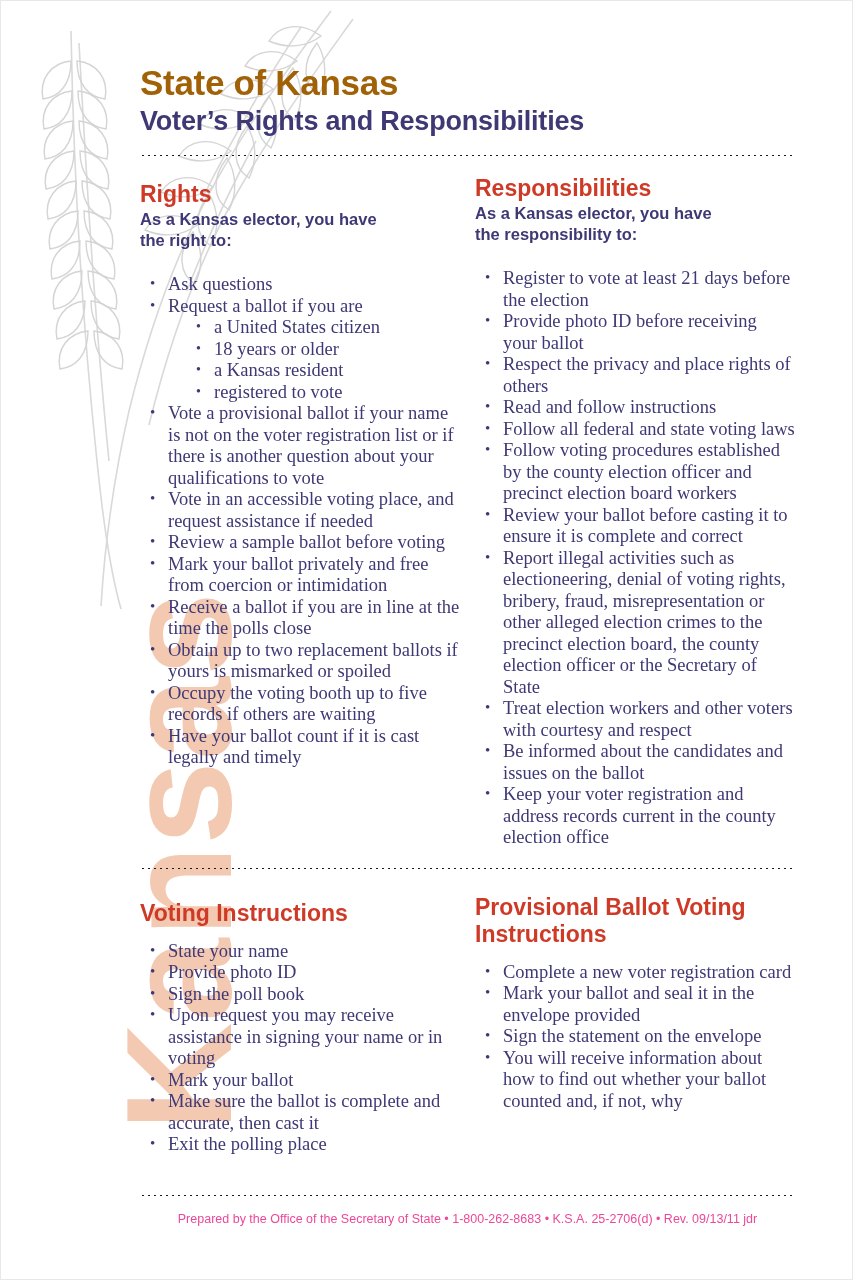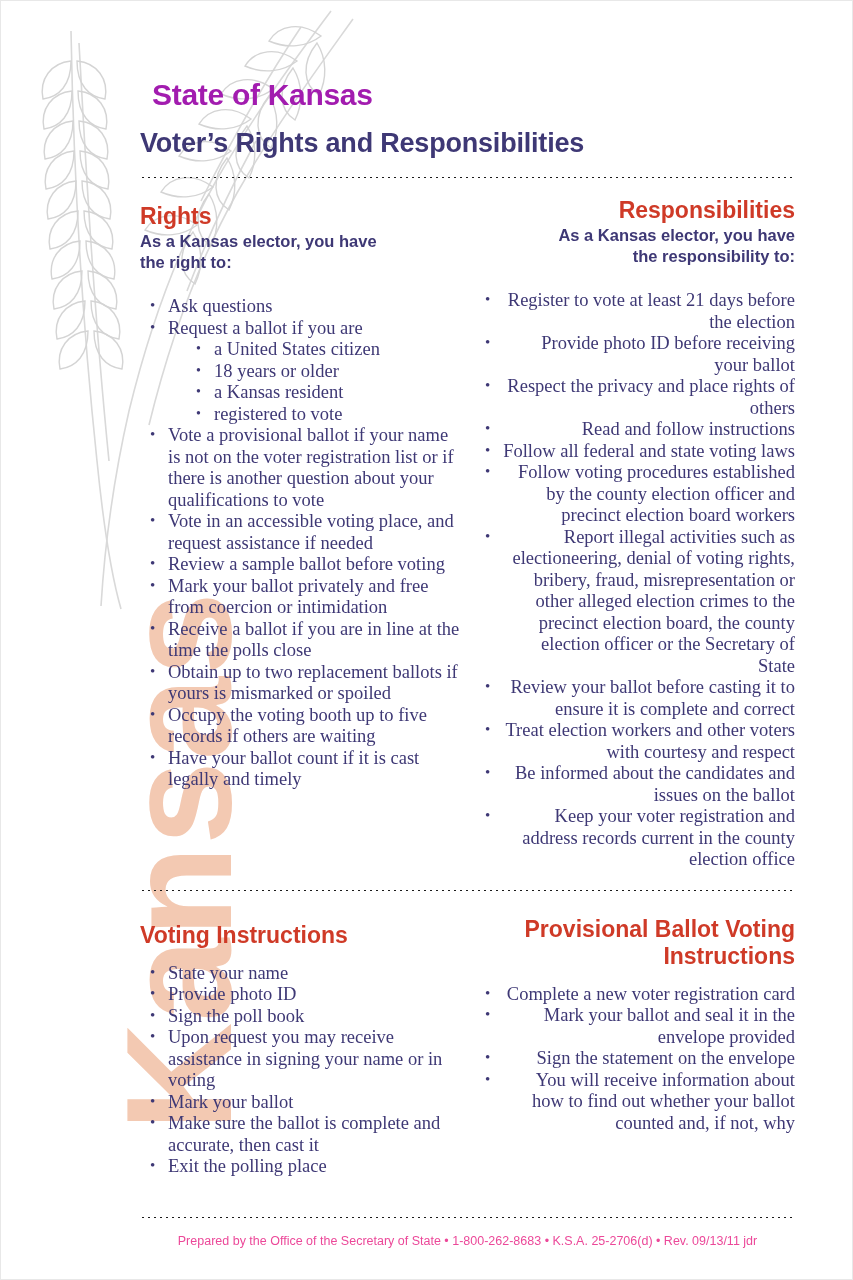--- a/index.html
+++ b/index.html
@@ -56,26 +56,26 @@
     left: 139px;
     top: 0;
     width: 655px;
     z-index: 3;
   }
 
   .doc-header {
     padding-top: 62px;
   }
   .title-main {
-    color: #a21caf;
-    font-family: "Liberation Sans", sans-serif;
-    font-weight: bold;
-    font-size: 30px;
+    color: #a16207;
+    font-family: "Liberation Sans", sans-serif;
+    font-weight: bold;
+    font-size: 35px;
     line-height: 40px;
-    margin: 12px;
+    margin: 0;
     letter-spacing: -0.3px;
   }
   .title-sub {
     color: #3e3875;
     font-family: "Liberation Sans", sans-serif;
     font-weight: bold;
     font-size: 27px;
     line-height: 33px;
     margin: 2px 0 0 0;
     letter-spacing: -0.2px;
@@ -92,21 +92,21 @@
   .divider.d2 { margin: 0; }
 
   .columns {
     display: flex;
     gap: 0px;
   }
   .col {
     box-sizing: border-box;
   }
   .col-left  { width: 335px; padding-right: 14px; margin-top: 6px; }
-  .col-right { width: 320px; text-align: right; }
+  .col-right { width: 320px; }
 
   .sec-head {
     color: #cf3a27;
     font-family: "Liberation Sans", sans-serif;
     font-weight: bold;
     font-size: 23px;
     line-height: 27px;
     margin: 0;
   }
   .sec-sub {
@@ -279,22 +279,22 @@
           <span>the responsibility to:</span>
         </p>
         <div class="spacer-top-rights"></div>
         <ul class="blist">
             <li><span>Register to vote at least 21 days before the election</span></li>
             <li><span>Provide photo ID before receiving your ballot</span></li>
             <li><span>Respect the privacy and place rights of others</span></li>
             <li><span>Read and follow instructions</span></li>
             <li><span>Follow all federal and state voting laws</span></li>
             <li><span>Follow voting procedures established by the county election officer and precinct election board workers</span></li>
+            <li><span>Review your ballot before casting it to ensure it is complete and correct</span></li>
             <li><span>Report illegal activities such as electioneering, denial of voting rights, bribery, fraud, misrepresentation or other alleged election crimes to the precinct election board, the county election officer or the Secretary of State</span></li>
-            <li><span>Review your ballot before casting it to ensure it is complete and correct</span></li>
             <li><span>Treat election workers and other voters with courtesy and respect</span></li>
             <li><span>Be informed about the candidates and issues on the ballot</span></li>
             <li><span>Keep your voter registration and address records current in the county election office</span></li>
           </ul>
       </div>
 
     </div>
 
     <div style="height:18px"></div>
     <div class="divider d2"></div>

